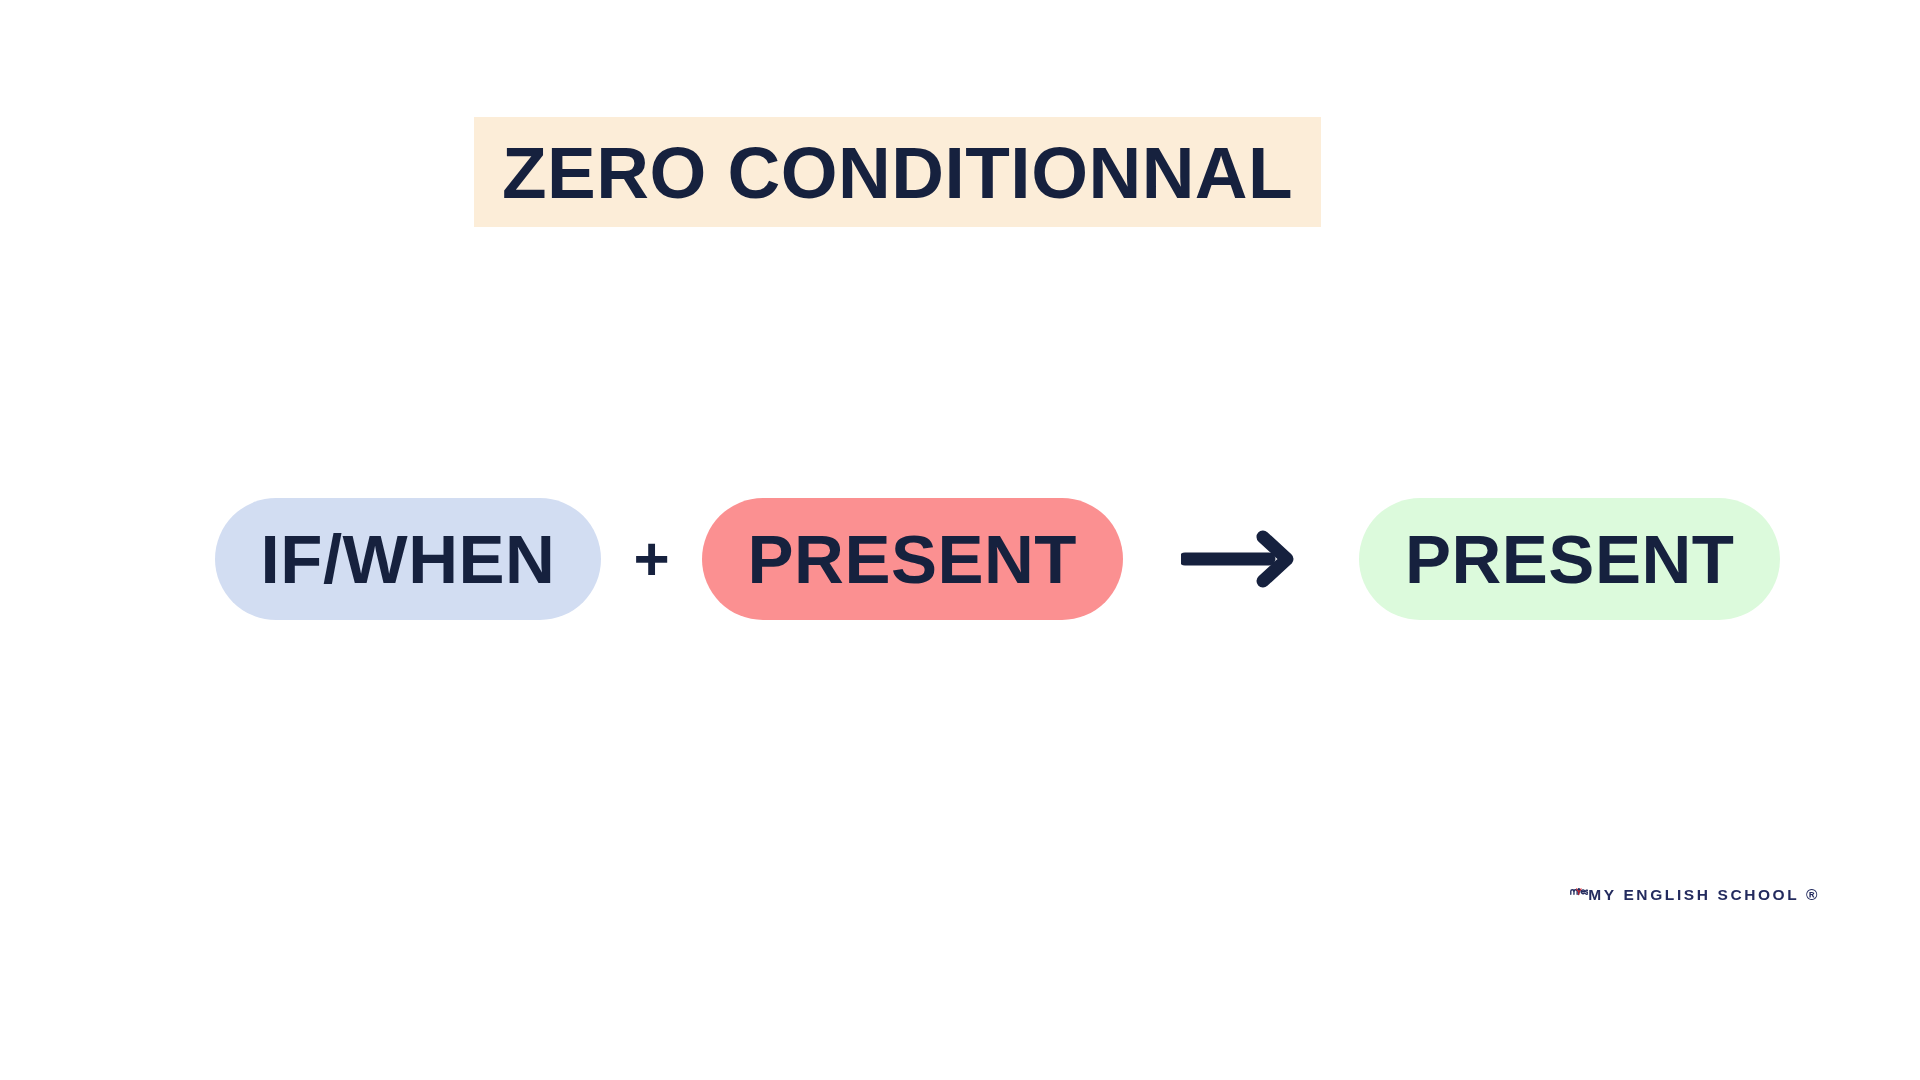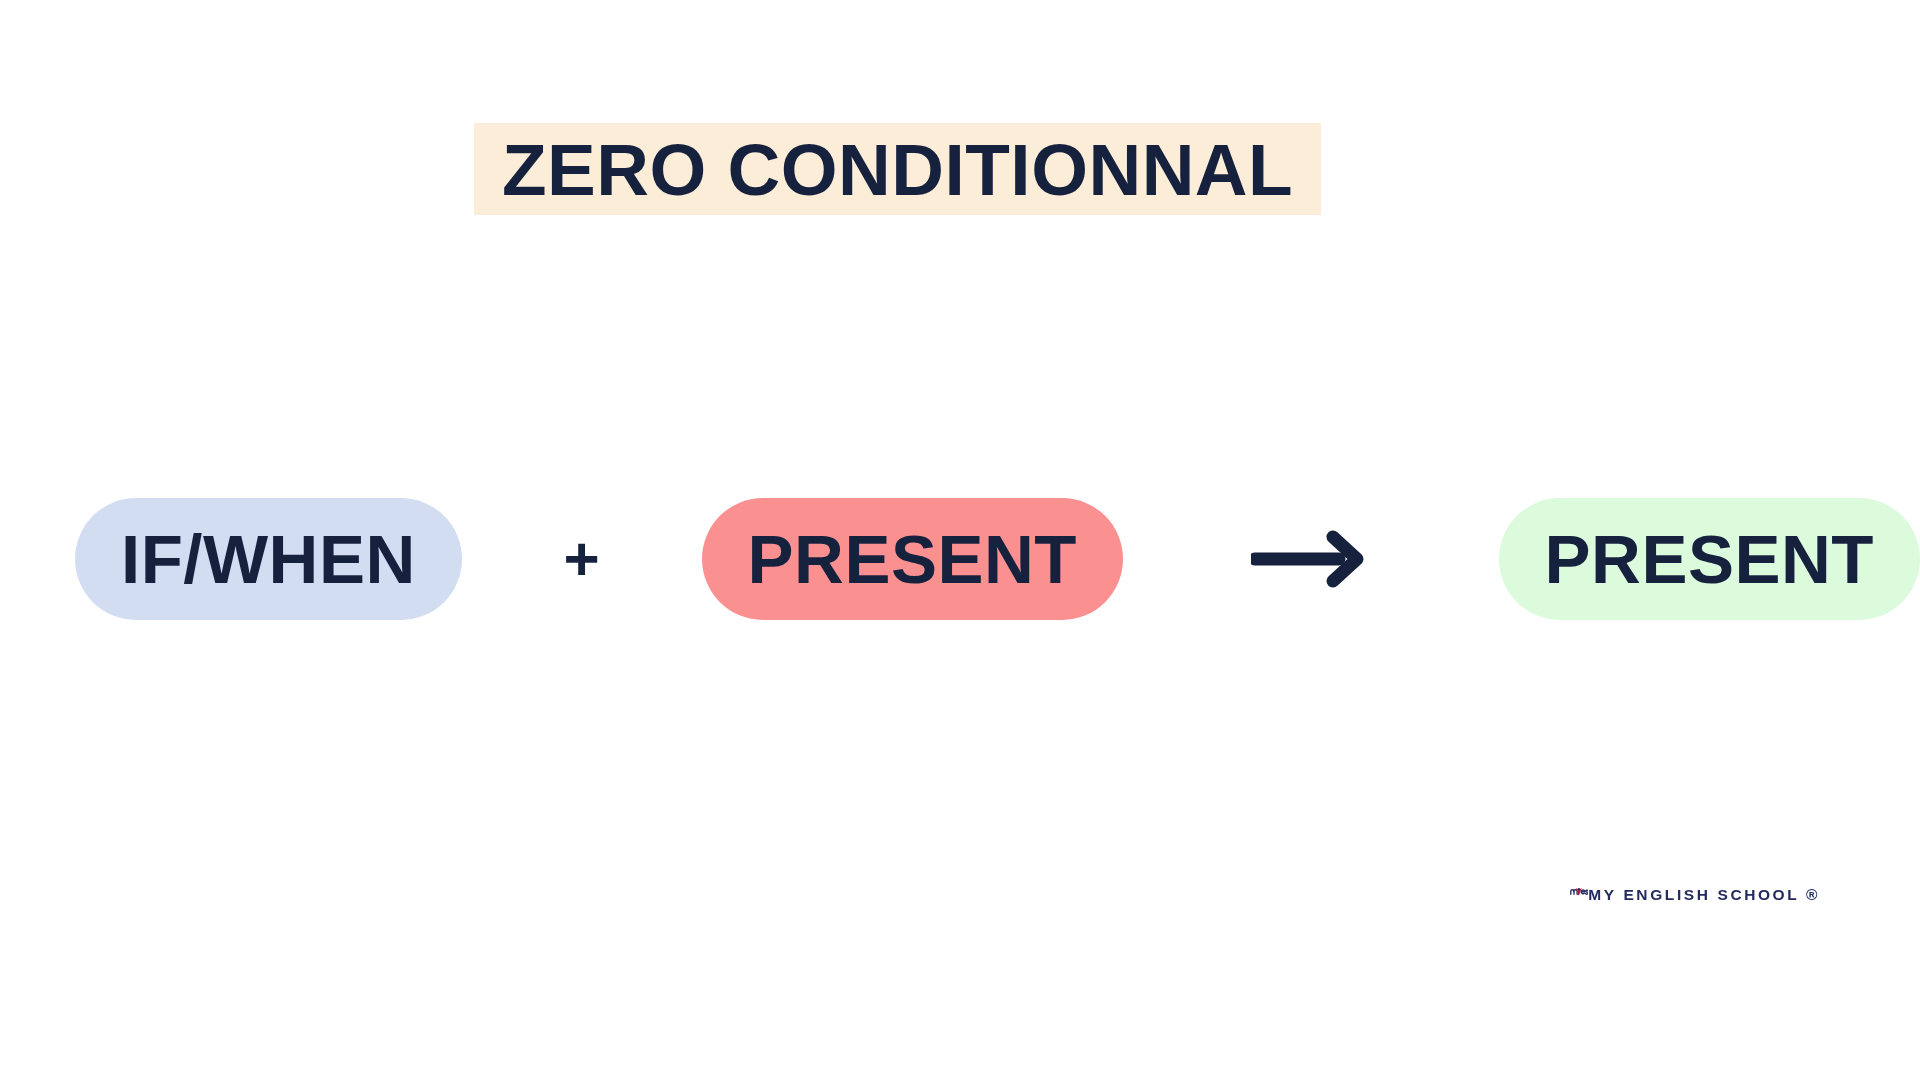--- a/index.html
+++ b/index.html
@@ -17,22 +17,22 @@
     position: relative;
     width: 1920px;
     height: 1080px;
     background: #ffffff;
   }
 
   
   .title-banner {
     position: absolute;
     left: 474px;
-    top: 123px;
-    height: 92px;
+    top: 117px;
+    height: 110px;
     padding: 0 28px;
     background: #FCEDD8;
     display: flex;
     align-items: center;
     justify-content: center;
   }
 
   .title-text {
     font-family: "Liberation Sans", sans-serif;
     font-size: 73px;
@@ -45,21 +45,21 @@
 
   
   .formula-row {
     position: absolute;
     left: 0;
     top: 495px;
     width: 1920px;
     height: 128px;
     display: flex;
     align-items: center;
-    justify-content: space-between;
+    justify-content: center;
     padding-left: 75px;
   }
 
   .pill {
     height: 122px;
     border-radius: 61px;
     display: flex;
     align-items: center;
     justify-content: center;
     padding: 0 46px;

